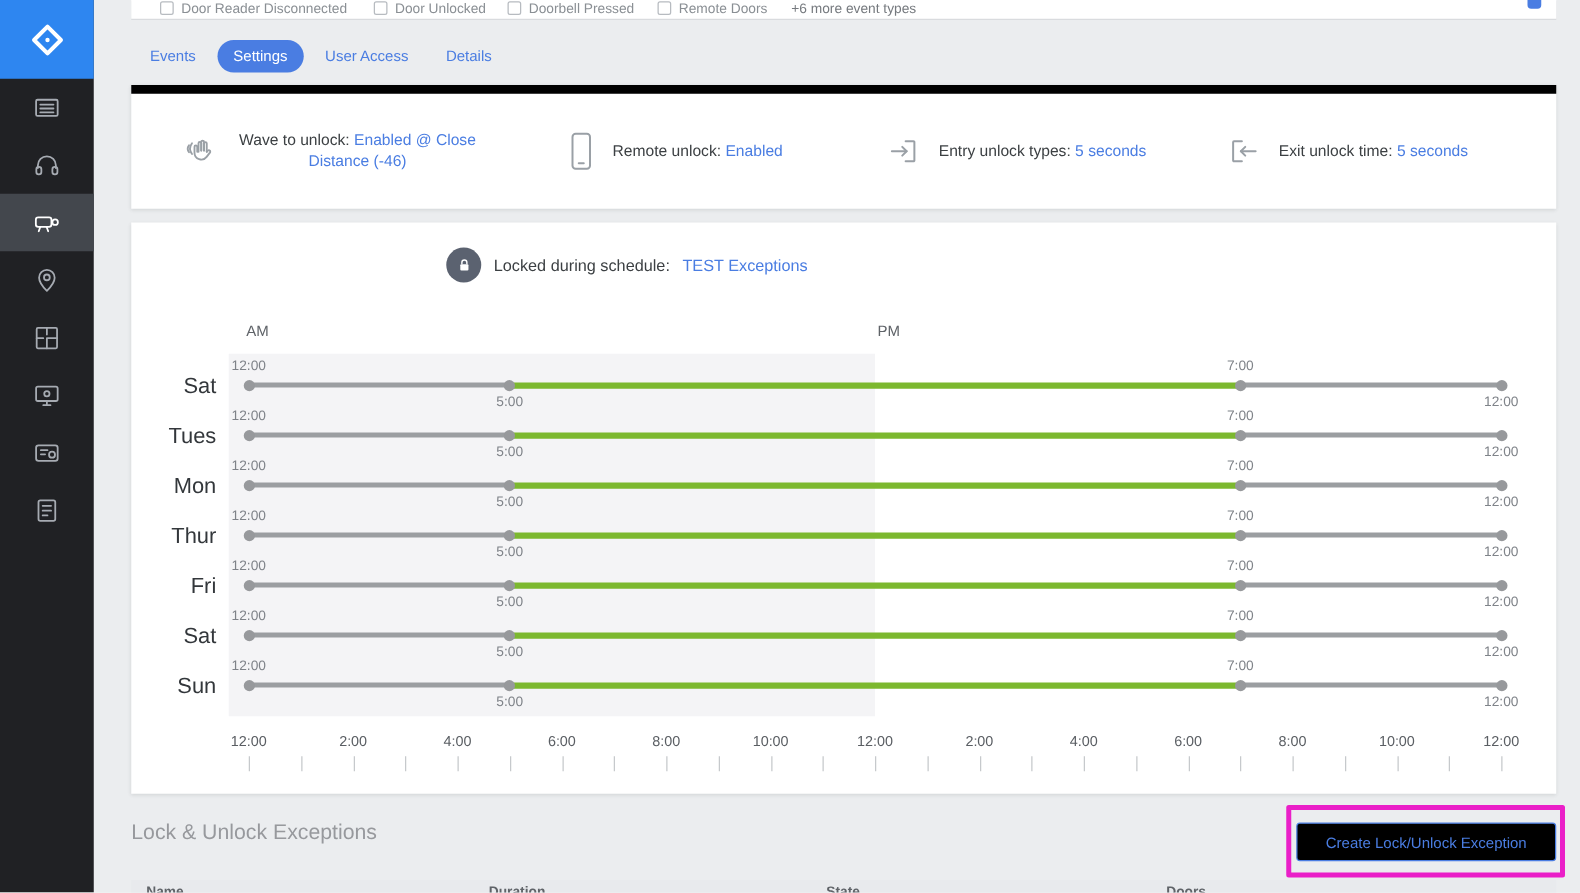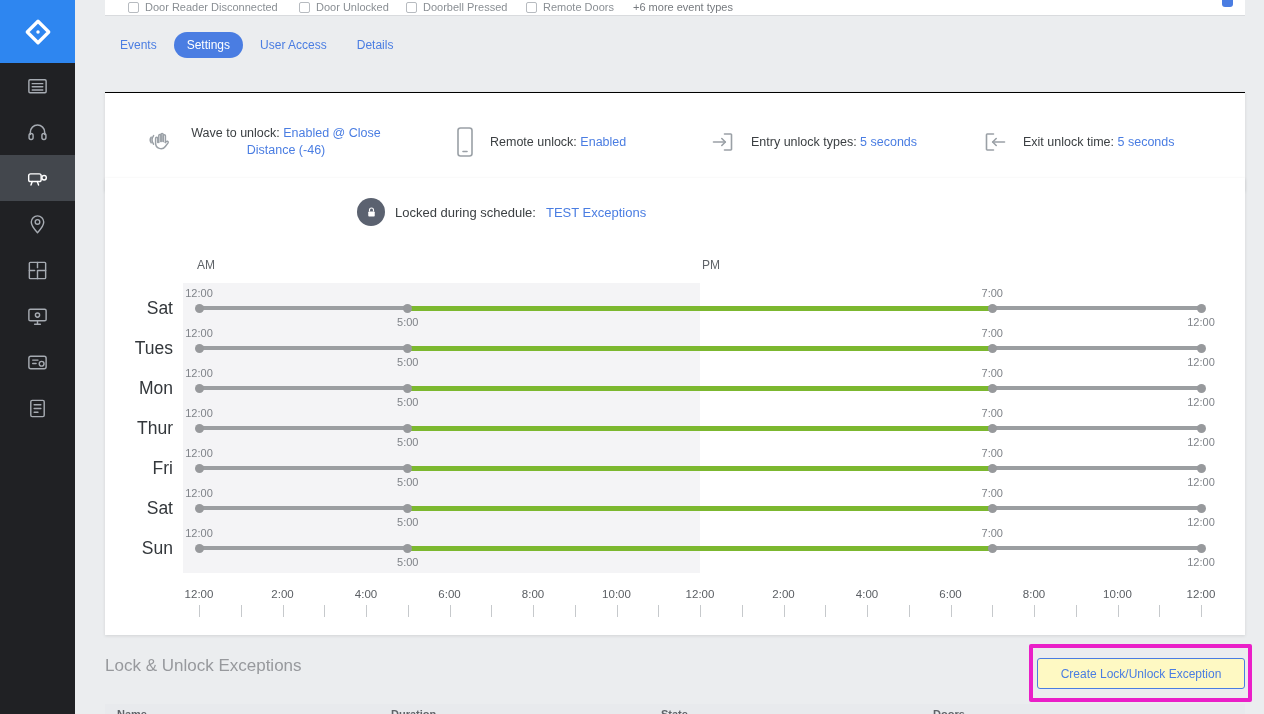--- a/index.html
+++ b/index.html
@@ -8,33 +8,33 @@
 
   
   .sidebar { position:absolute; left:0; top:0; width:75px; height:714px; background:#202124; }
   .logo { height:63px; background:#2e86f0; display:flex; align-items:center; justify-content:center; cursor:pointer; }
   .nav-item { height:46px; display:flex; align-items:center; justify-content:center; color:#a6abb2; cursor:pointer; }
   .nav-item.selected { background:#43474d; color:#ffffff; }
   .nav-item svg { width:23px; height:23px; }
 
   
   .top-strip { position:absolute; left:105px; top:0; width:1140px; height:15px; background:#fff; box-shadow:0 1px 0 #d9dbde; }
-  .filter-item { position:absolute; top:1px; display:flex; align-items:flex-end; gap:6px; font-size:11px; color:#8a8f94; white-space:nowrap; }
+  .filter-item { position:absolute; top:1px; display:flex; align-items:flex-start; gap:6px; font-size:11px; color:#8a8f94; white-space:nowrap; }
   .checkbox { width:11px; height:11px; border:1.5px solid #b7bbc0; border-radius:2px; background:#fff; flex:0 0 auto; }
   .filter-item.more { color:#75797e; cursor:pointer; }
   .top-right-icon { position:absolute; left:1117px; top:0; width:11px; height:7px; background:#4a7de2; border-radius:0 0 3px 3px; cursor:pointer; }
 
   
   #tabs { position:absolute; left:107px; top:31px; height:28px; display:flex; align-items:center; gap:4px; }
   .tab { font-size:12px; color:#4a7de2; background:transparent; border:none; padding:6px 13px; border-radius:14px; cursor:pointer; font-family:inherit; }
   .tab.active { background:#4a7de2; color:#fff; }
 
   
   .card { position:absolute; left:105px; width:1140px; background:#fff; box-shadow:0 1px 3px rgba(60,64,67,.14); }
-  .card-settings { top:68px; height:99px; border-top:1px solid #000000;margin-top:24px; }
+  .card-settings { top:68px; height:99px; border-top:7px solid #000000; }
   .setting { position:absolute; top:50%; transform:translateY(-50%); display:flex; align-items:center; gap:15px; }
   .s-text { font-size:12.5px; color:#3c4043; white-space:nowrap; line-height:17px; }
   .s-text.wrap { white-space:normal; width:198px; text-align:center; }
   .link { color:#4a7de2; cursor:pointer; }
 
   .card-schedule { top:178px; height:457px; }
   .sched-group { position:absolute; top:20px; display:flex; align-items:center; gap:10px; font-size:13px; color:#3c4043; white-space:nowrap; }
   .badge { width:28px; height:28px; display:flex; align-items:center; justify-content:center; flex:0 0 auto; }
   .badge.circle { background:#5b6270; border-radius:50%; }
   .badge.square { background:#43b543; border-radius:8px; }
@@ -45,21 +45,21 @@
   .day-label { position:absolute; left:14px; width:54px; text-align:right; font-size:17.5px; color:#33373b; line-height:22px; }
   .seg { position:absolute; border-radius:3px; }
   .dot { position:absolute; width:9px; height:9px; border-radius:50%; background:#97999c; }
   .tl-time { position:absolute; font-size:11px; color:#7f8389; transform:translateX(-50%); white-space:nowrap; }
   .axis-label { position:absolute; top:410px; font-size:11.5px; color:#5a5e63; transform:translateX(-50%); white-space:nowrap; }
   .axis-tick { position:absolute; top:427px; width:1px; height:12px; background:#c6c9cc; }
 
   
   .exc-title { position:absolute; left:105px; top:656px; font-size:17px; color:#97999d; }
   .annotation-box { position:absolute; left:1029px; top:644px; width:223px; height:58px; border:4px solid #ea1fc8; border-radius:2px; pointer-events:none; }
-  .create-btn { position:absolute; left:1037px; top:658px; width:208px; height:31px; background:#fef9c3; border:1px solid #4a7de2; border-radius:3px; color:#4a7de2; font-size:12px; cursor:pointer; font-family:inherit; }
+  .create-btn { position:absolute; left:1037px; top:658px; width:208px; height:31px; background:#000000; border:1px solid #4a7de2; border-radius:3px; color:#4a7de2; font-size:12px; cursor:pointer; font-family:inherit; }
   #table-header { position:absolute; left:105px; top:704px; width:1140px; height:26px; background:#e8eaed; }
   .th { position:absolute; top:4px; font-size:11px; font-weight:bold; color:#5f6368; }
 </style>
 </head>
 <body>
 
 <div class="screen">
 
   <aside class="sidebar">
     <div class="logo">

